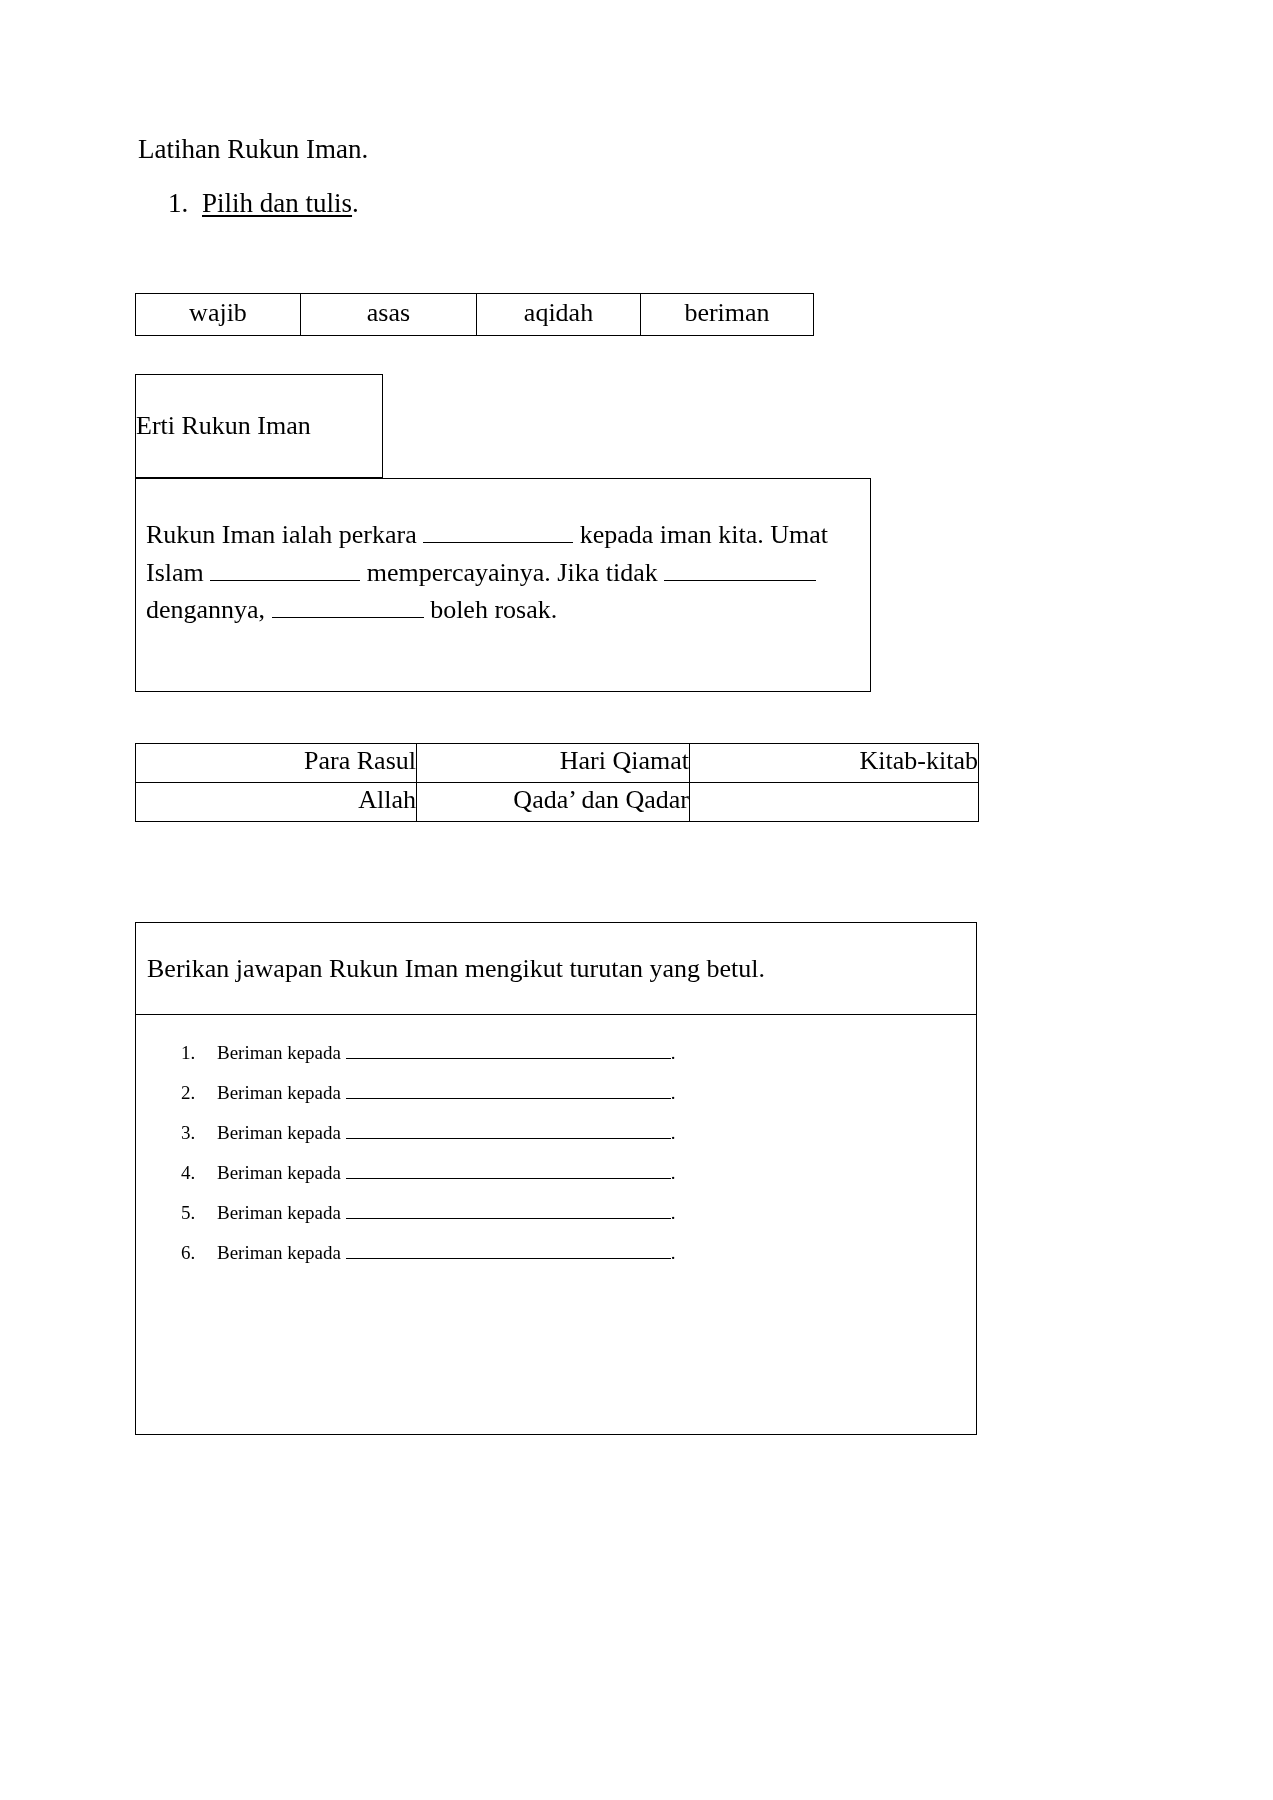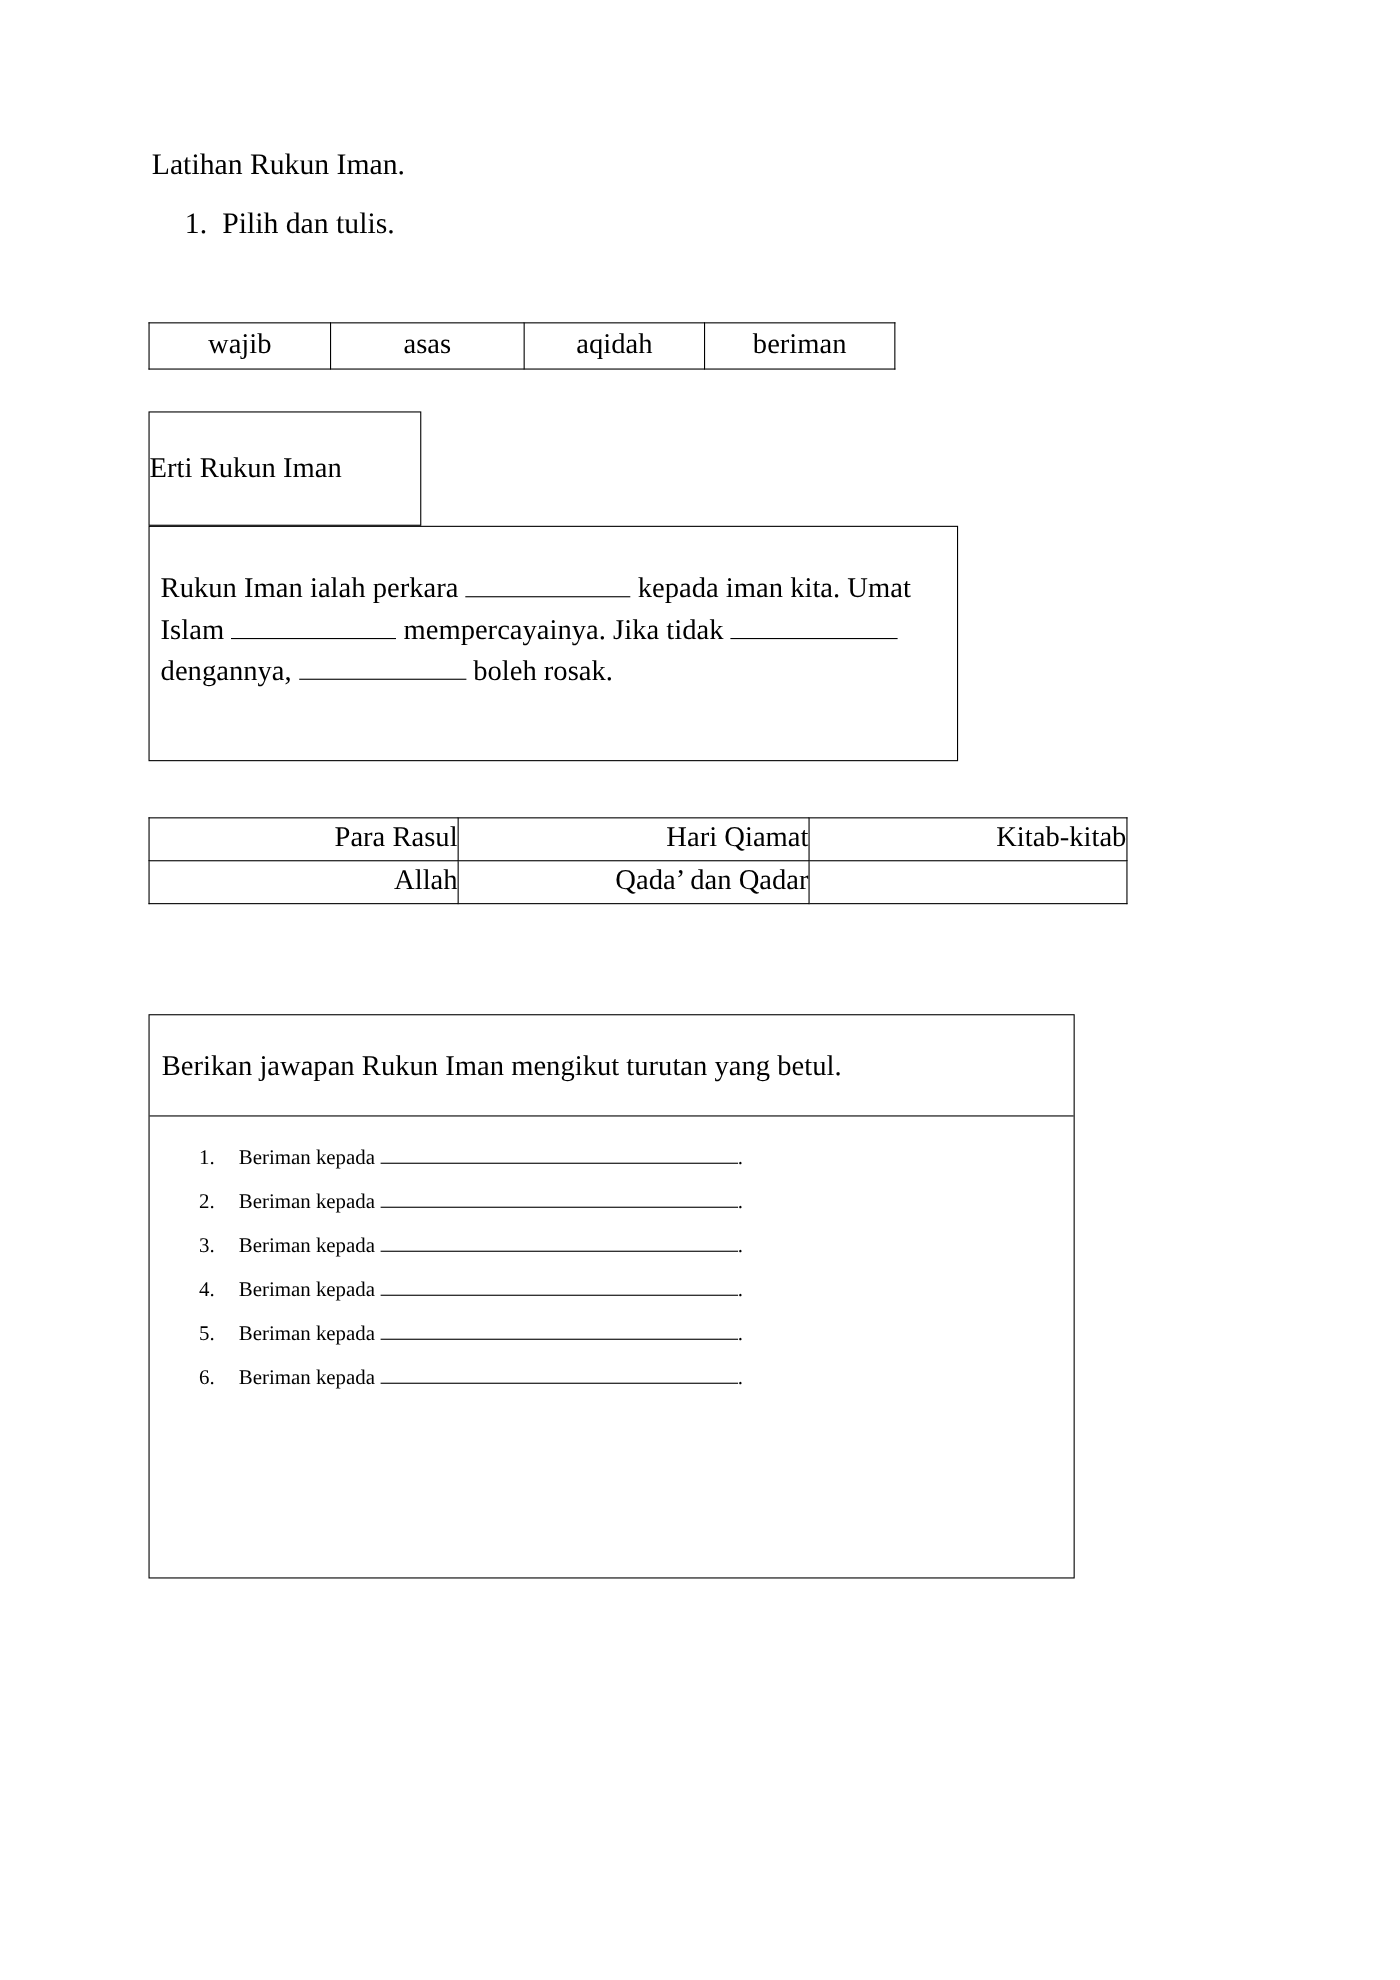--- a/index.html
+++ b/index.html
@@ -39,20 +39,21 @@
     top: 187px;
     font-size: 27px;
     line-height: 1.2;
     white-space: nowrap;
   }
   .instruction-row .num {
     display: inline-block;
     width: 34px;
   }
   .instruction-row .underlined {
+    text-decoration: underline;
     text-underline-offset: 3px;
   }
 
   
   .wordbank {
     position: absolute;
     left: 135px;
     top: 293px;
     border-collapse: collapse;
     table-layout: fixed;
@@ -118,21 +119,21 @@
     table-layout: fixed;
   }
   .answers td {
     border: 1.6px solid #000;
     font-size: 26px;
     text-align: right;
     padding: 2px 0 6px 0;
     height: 28px;
   }
   .answers td:nth-child(1) { width: 280px; }
-  .answers td:nth-child(2) { width: 272px; padding-left: 46px; }
+  .answers td:nth-child(2) { width: 272px; }
   .answers td:nth-child(3) { width: 288px; margin-top: 44px; }
 
   
   .exercise-box {
     position: absolute;
     left: 135px;
     top: 922px;
     width: 842px;
     height: 513px;
     border: 1.8px solid #000;

